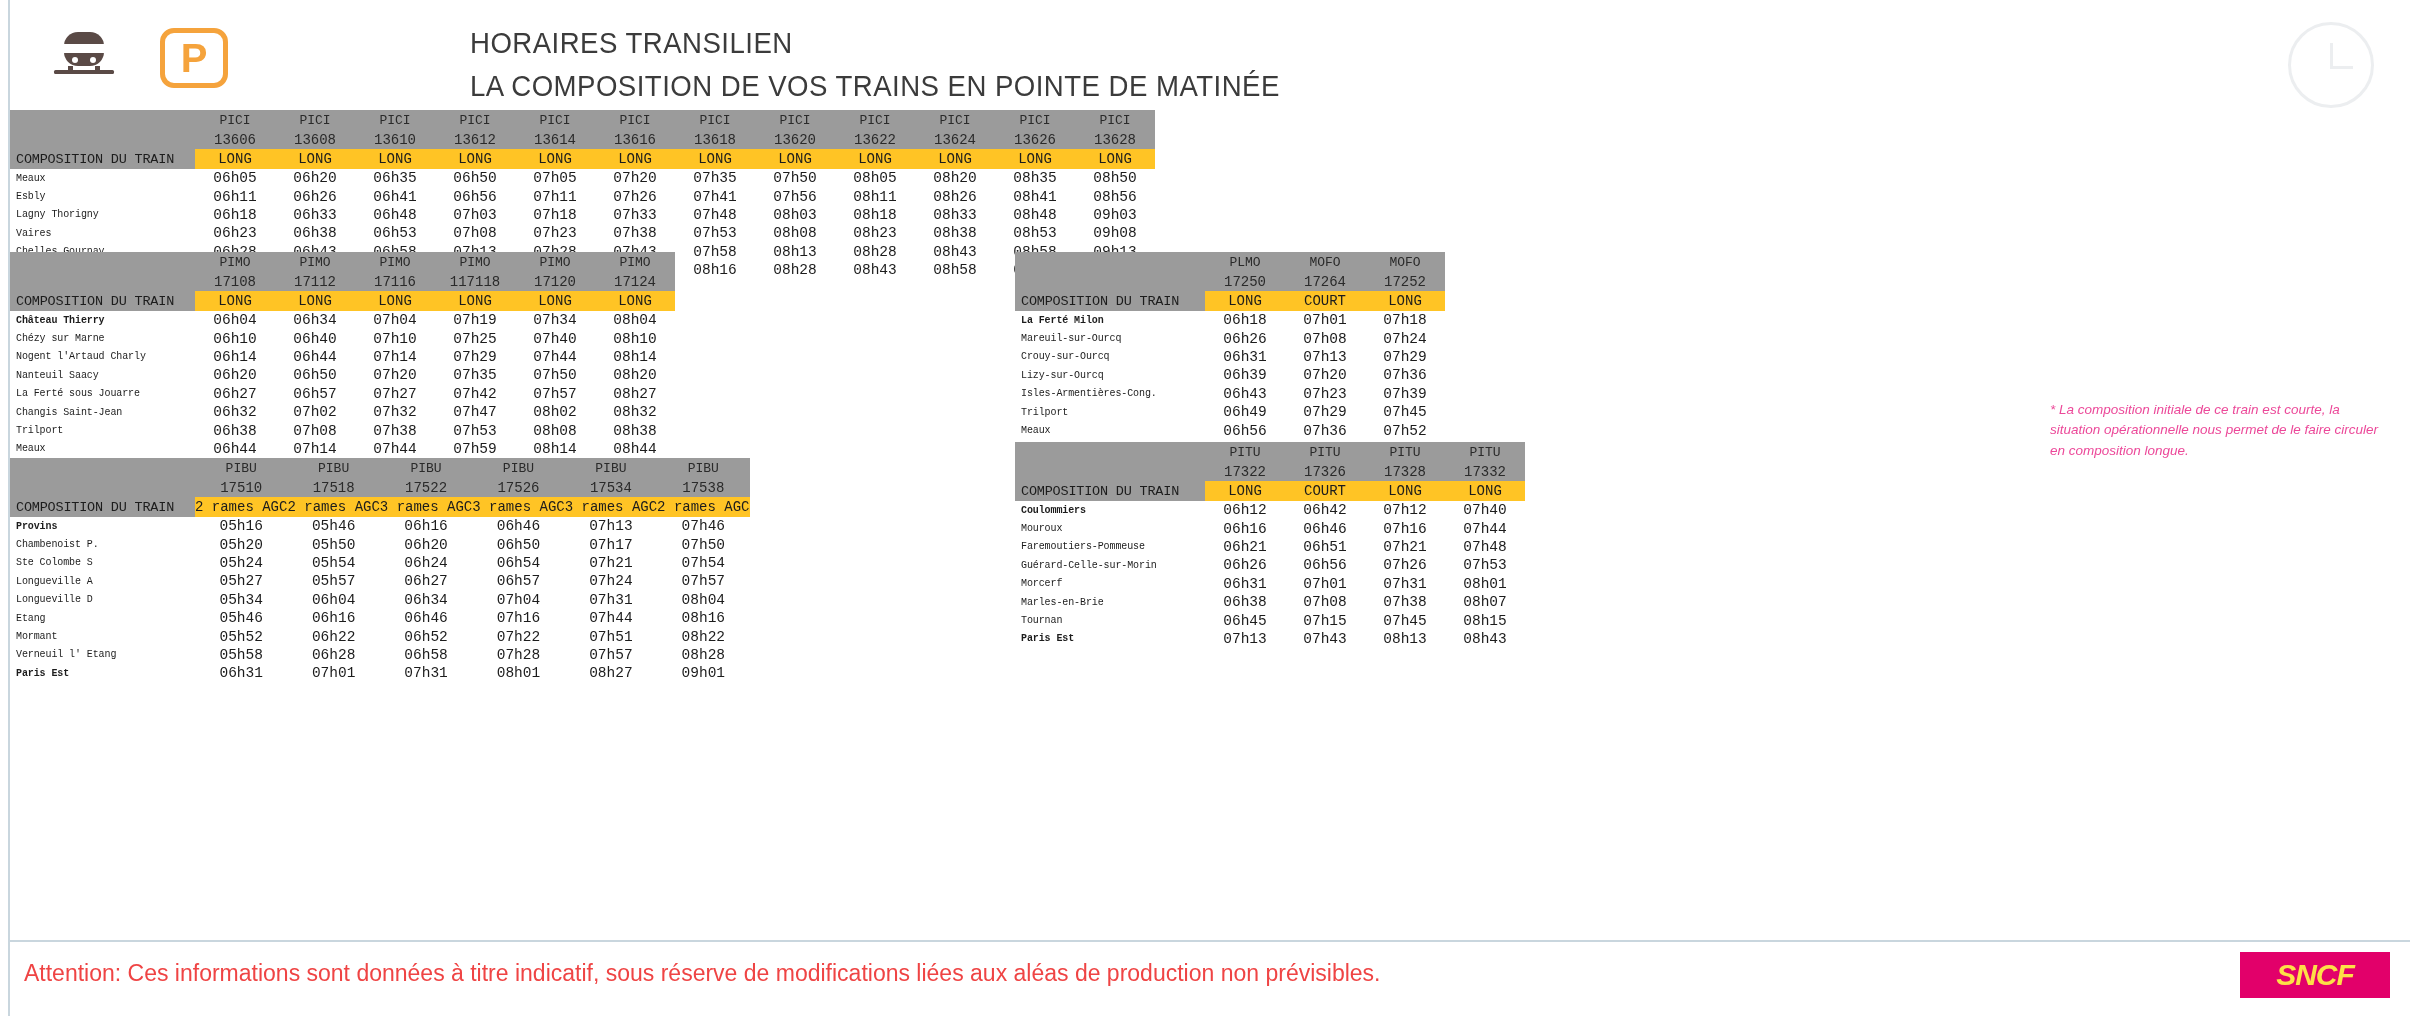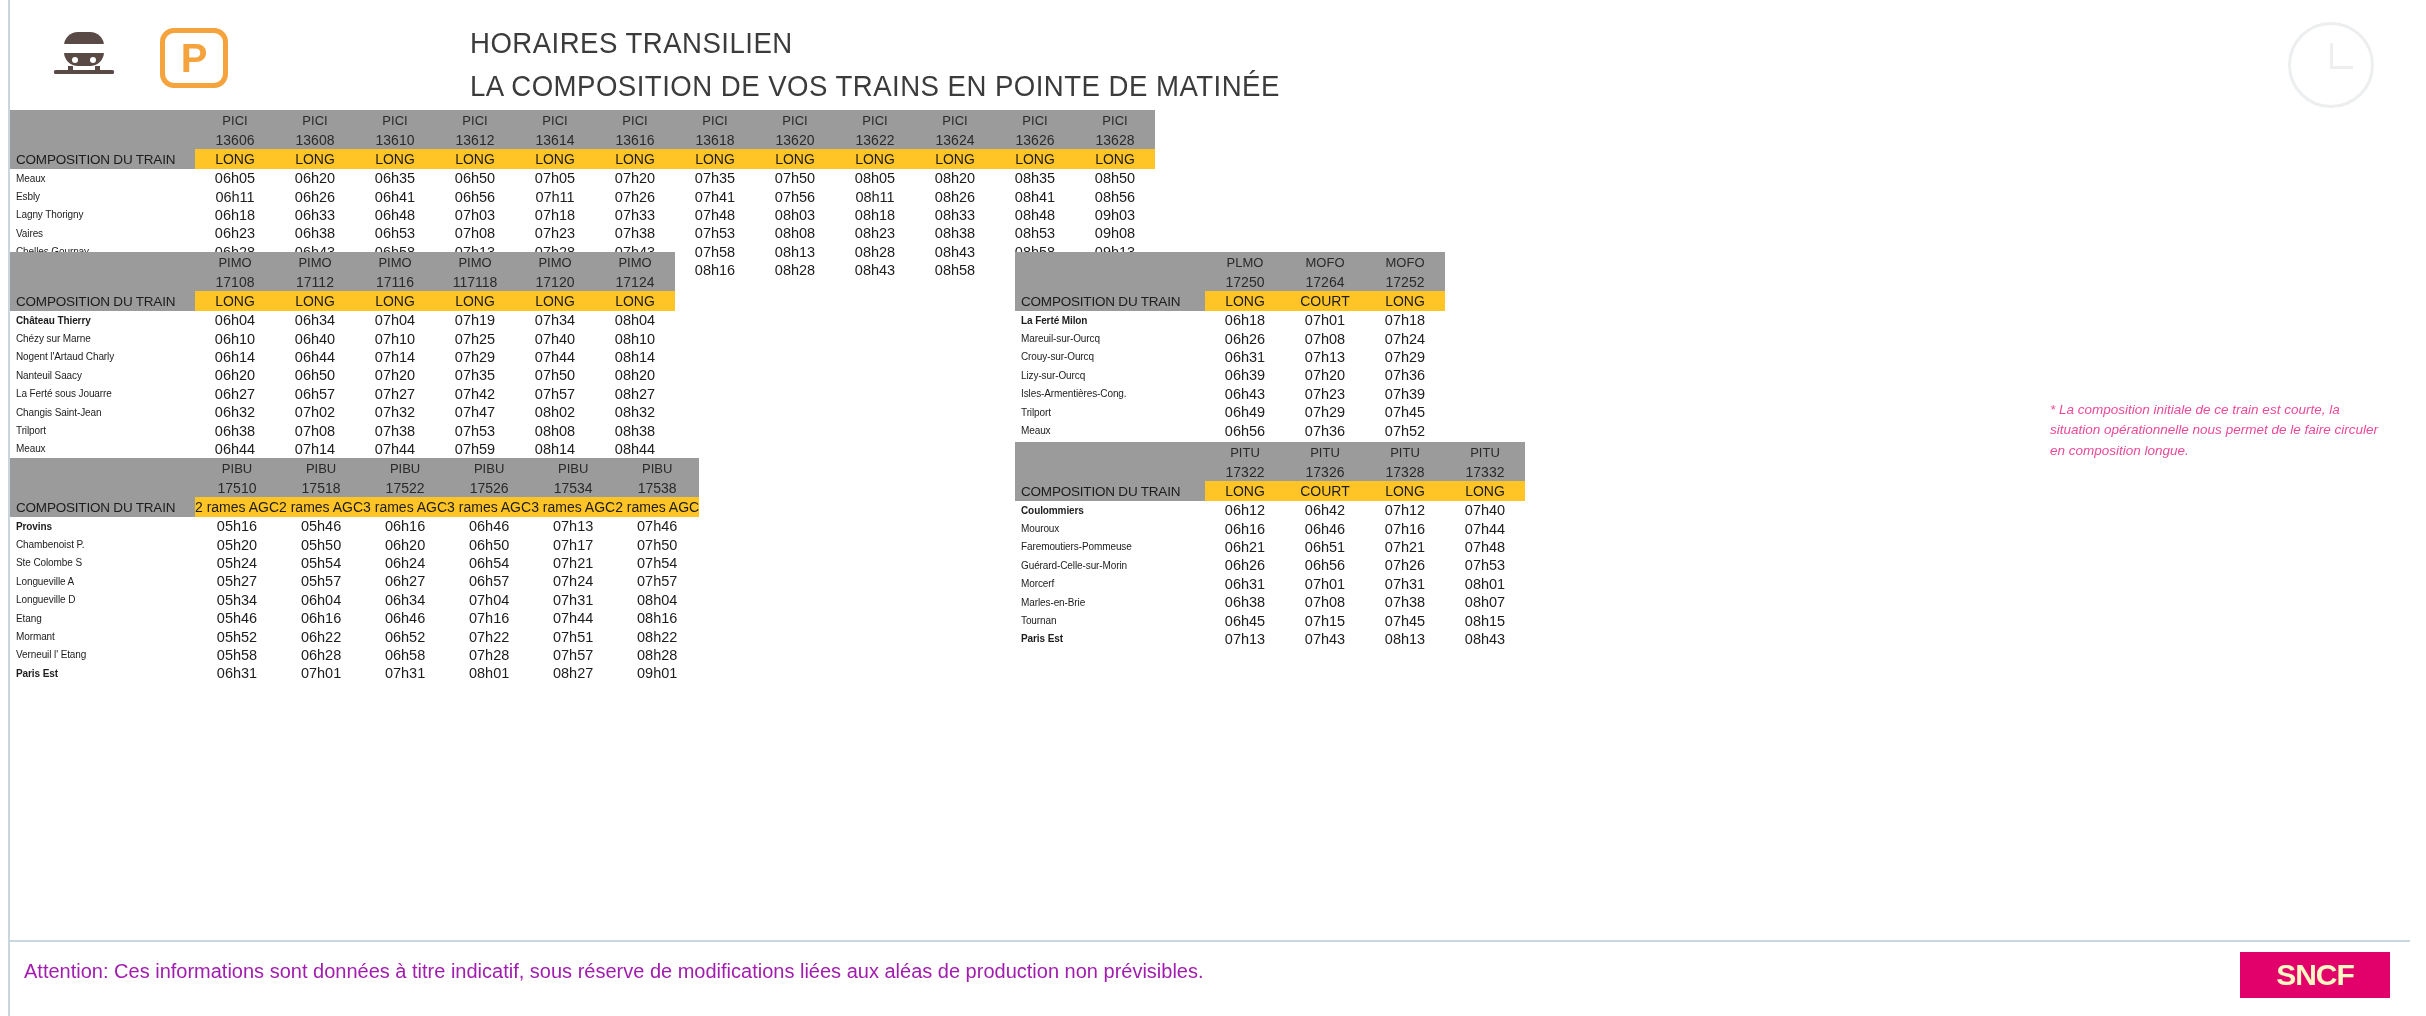--- a/index.html
+++ b/index.html
@@ -67,21 +67,21 @@
   .clock:before, .clock:after {
     content: ""; position: absolute; background: #eceef0;
   }
   .clock:before { left: 50%; top: 18px; width: 3px; height: 26px; margin-left: -1px; }
   .clock:after  { left: 50%; top: 41px; width: 22px; height: 3px; }
 
   
   .tbl {
     position: absolute;
     border-collapse: collapse;
-    font-family: Liberation Sans, sans-serif;
+    font-family: Liberation Mono, monospace;
     table-layout: fixed;
   }
   .tbl td, .tbl th {
     padding: 0;
     margin: 0;
     font-weight: normal;
     white-space: nowrap;
     vertical-align: middle;
   }
   
@@ -138,33 +138,34 @@
   
   .footer-rule {
     position: absolute;
     left: 10px; top: 940px;
     width: 2400px; height: 2px;
     background: #c9d6de;
   }
   .footer-text {
     position: absolute;
     left: 24px; top: 960px;
-    font-size: 20px;
-    color: #a21caf;
+    font-size: 23px;
+    color: #ef4444;
     font-family: "Liberation Sans", sans-serif;
   }
   .sncf-logo {
     position: absolute;
     right: 36px; top: 952px;
     width: 150px; height: 46px;
     background: #e2006a;
     display: flex; align-items: center; justify-content: center;
-    color: #fef9c3;
+    color: #fde047;
     font-size: 30px;
     font-weight: bold;
+    font-style: italic;
     letter-spacing: -1px;
     font-family: "Liberation Sans", sans-serif;
   }
 </style>
 </head>
 <body>
 
 <div id="page">
 
   <div class="left-rule"></div>

